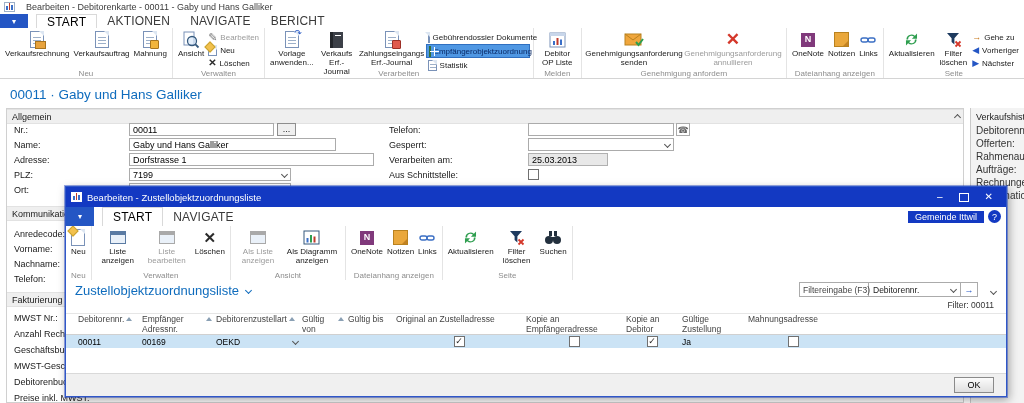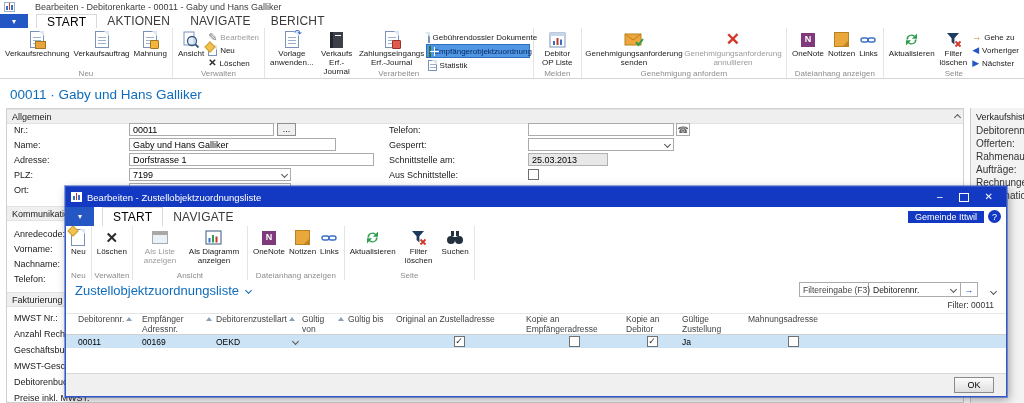--- a/index.html
+++ b/index.html
@@ -1,20 +1,20 @@
 <!DOCTYPE html>
 <html><head>
 <meta charset="utf-8">
 <style>
   html,body{margin:0;padding:0;background:#e8e8e8}
   .screen{position:relative;width:1024px;height:403px;background:#ffffff;overflow:hidden;
           font-family:"Liberation Sans",sans-serif;font-size:9px;color:#1a1a1a;-webkit-font-smoothing:antialiased}
 
   
-  .titlebar{position:absolute;left:0;top:0;right:0;height:14px;background:#fff;display:flex;align-items:center;gap:20px;padding-left:4px;box-sizing:border-box}
+  .titlebar{position:absolute;left:0;top:0;right:0;height:14px;background:#fff;display:flex;align-items:center;gap:11px;padding-left:4px;box-sizing:border-box}
   .winicon{width:11px;height:10px;background:#fff;border:1px solid #9db0c9;display:flex;align-items:flex-end;gap:1px;padding:1px;box-sizing:border-box}
   .winicon i{display:block;width:2px;background:#3a6fc8}
   .winicon i.r{background:#c0392b}
   .titletext{color:#3c3c3c;font-size:9px}
 
   
   .tabrow{position:absolute;top:14px;left:0;right:0;height:14px;display:flex;align-items:stretch;background:#fff}
   .appmenu{width:28px;background:#2456c4;color:#fff;display:flex;align-items:center;justify-content:center;font-size:8px;margin-right:8px}
   .tab{padding:0 10px;display:flex;align-items:center;color:#3a3a3a;letter-spacing:.2px;font-size:12px}
   .tab.sel{border:1px solid #d9d9d9;border-bottom:none;background:#fff;color:#000}
@@ -382,21 +382,21 @@
     <span class="lbl" style="left:382px;top:16px">Telefon:</span>
     <div class="inp" style="left:521px;top:14px;width:146px"></div>
     <div class="phoneic" style="left:669px;top:14px">☎</div>
 
     <span class="lbl" style="left:382px;top:31px">Gesperrt:</span>
     <div class="inp" style="left:521px;top:29px;width:146px">
         <span></span>
         <span class="chev"></span>
       </div>
 
-    <span class="lbl" style="left:382px;top:46px">Schnittstelle am:</span>
+    <span class="lbl" style="left:382px;top:46px">Verarbeiten am:</span>
     <div class="inp ro" style="left:521px;top:44px;width:80px">
         <span>25.03.2013</span>
       </div>
 
     <span class="lbl" style="left:382px;top:61px">Aus Schnittstelle:</span>
     <span class="cbx cbabs" style="left:521px;top:60px"></span>
 
     <div class="sechdr" style="top:97px">
         <span>Kommunikation</span>
       </div>
@@ -461,20 +461,32 @@
               <span class="i-doc">
                 <span class="badge-star"></span>
               </span>
             </span>
           <span>Neu</span>
         </div>
         <div class="glabel">Neu</div>
       </div>
 
       <div class="rgroup">
+        <div class="btn-lg" style="max-width:42px">
+          <span class="ic">
+              <span class="i-list"></span>
+            </span>
+          <span>Liste anzeigen</span>
+        </div>
+        <div class="btn-lg dis" style="max-width:48px">
+          <span class="ic">
+              <span class="i-list gray"></span>
+            </span>
+          <span>Liste bearbeiten</span>
+        </div>
         <div class="btn-lg" style="max-width:40px">
           <span class="ic">
               <span class="i-x">✕</span>
             </span>
           <span>Löschen</span>
         </div>
         <div class="glabel">Verwalten</div>
       </div>
 
       <div class="rgroup">

